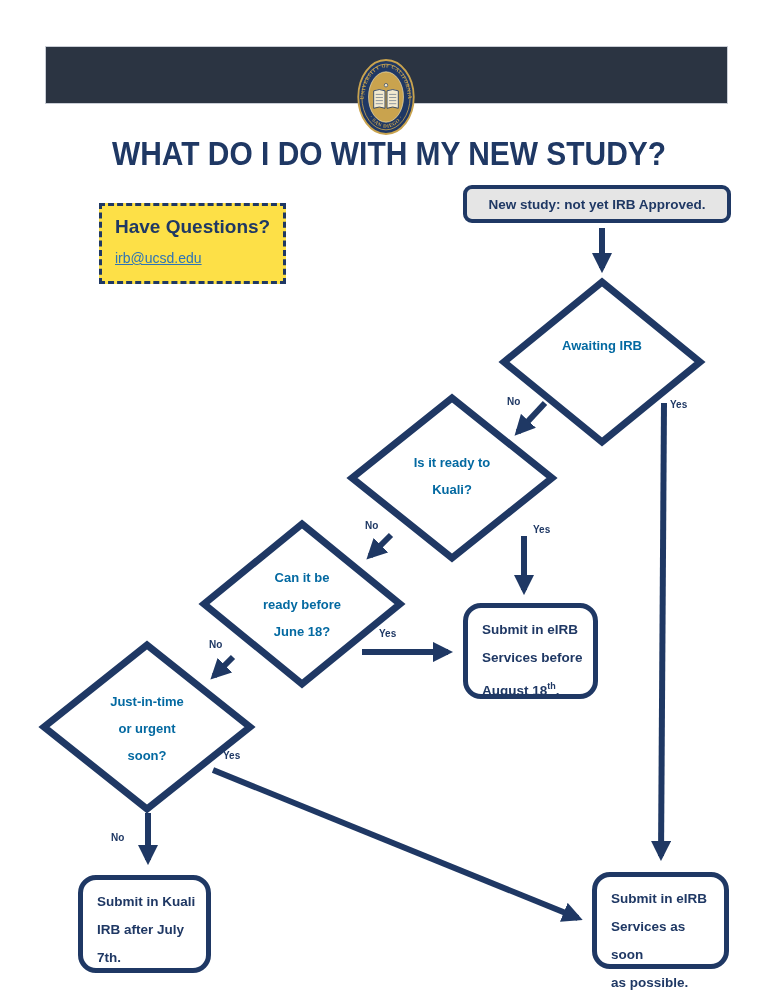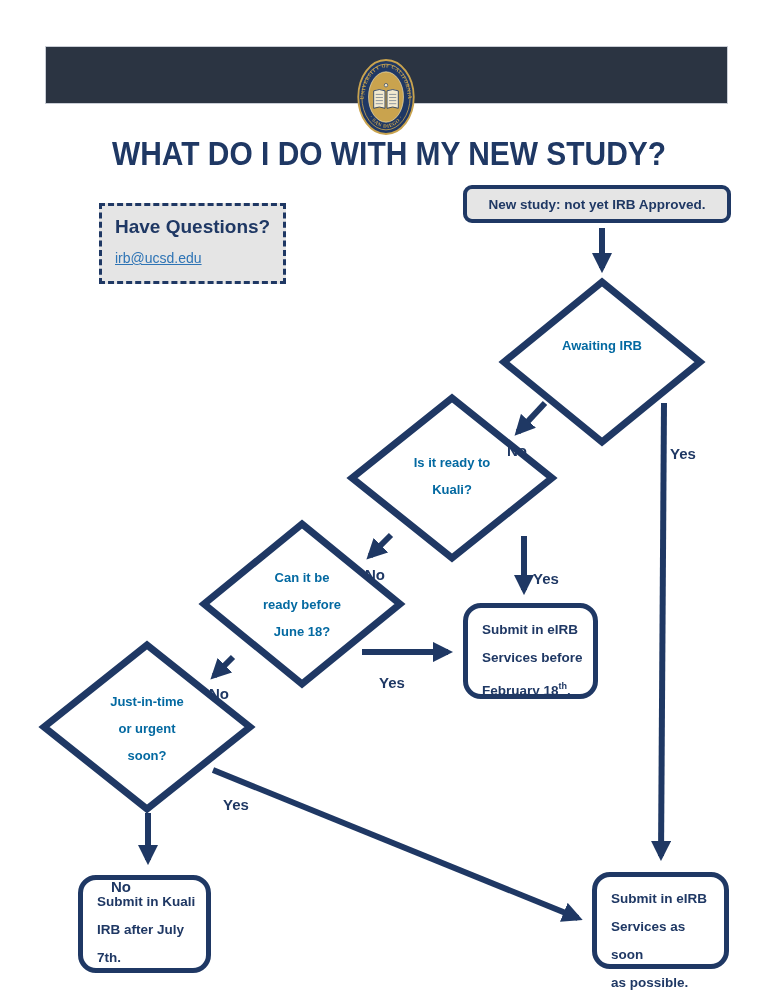--- a/index.html
+++ b/index.html
@@ -10,41 +10,41 @@
   
   .band{position:absolute; left:45px; top:46px; width:681px; height:56px;
         background:#2B3442; border:1px solid #c9cdd5;}
   .seal{position:absolute; left:357px; top:59px; width:58px; height:76px;}
   
   .title{position:absolute; left:112px; top:134px; margin:0; font-size:34px;
          font-weight:bold; letter-spacing:0px; color:#1F3864; white-space:nowrap;
          transform:scaleX(0.88); transform-origin:left top;}
   
   .qbox{position:absolute; left:99px; top:203px; width:187px; height:81px;
-        border:3px dashed #1F3864; box-sizing:border-box; padding:10px 0 0 13px; background:#e5e5e5;}
+        border:3px dashed #1F3864; box-sizing:border-box; padding:10px 0 0 13px; background:#fde047;}
   .qhead{font-size:19px; font-weight:bold; color:#1F3864;}
   .qmail{display:inline-block; margin-top:12px; font-size:14px; color:#2E74B5;
          text-decoration:underline; cursor:pointer;}
   
   .flow{position:absolute; left:0; top:0; width:770px; height:996px;}
   
   .start{position:absolute; left:463px; top:185px; width:268px; height:38px;
          border:4px solid #1F3864; border-radius:9px; box-sizing:border-box; background:#e5e5e5;
          display:flex; align-items:center; justify-content:center;
          font-size:13.5px; font-weight:bold;}
   
   .dtext{position:absolute; width:160px; text-align:center; font-size:13px;
          font-weight:bold; line-height:27px; color:#0369a1;}
   
   .abox{position:absolute; border:5px solid #1F3864; border-radius:18px; background:#fff;
         box-sizing:border-box; padding:8px 4px 12px 14px; font-size:13.5px; font-weight:bold;
         line-height:28px; color:#1F3864;}
   .abox sup{font-size:9px;}
   
-  .lbl{position:absolute; font-size:15px; font-weight:bold; color:#1F3864;margin-top:46px;}
+  .lbl{position:absolute; font-size:10px; font-weight:bold; color:#1F3864;}
 </style>
 </head>
 <body>
 
 <div class="page">
 
   <div class="band"></div>
   <svg class="seal" viewBox="0 0 56 74">
     <defs>
       <path id="arcTop" d="M 8,46 A 21,29 0 1 1 48,46" fill="none"></path>
@@ -126,21 +126,21 @@
   </div>
   <div class="dtext" style="left:67px; top:688px;">
     <div>Just-in-time</div>
     <div>or urgent</div>
     <div>soon?</div>
   </div>
 
   <div class="abox" style="left:463px; top:603px; width:135px; height:96px;">
     <div>Submit in eIRB</div>
     <div>Services before</div>
-    <div><span>February 18</span><sup>th</sup><span>.</span></div>
+    <div><span>August 18</span><sup>th</sup><span>.</span></div>
   </div>
 
   <div class="abox" style="left:78px; top:875px; width:133px; height:98px;">
     <div>Submit in Kuali</div>
     <div>IRB after July</div>
     <div>7th.</div>
   </div>
 
   <div class="abox" style="left:592px; top:872px; width:137px; height:97px;">
     <div>Submit in eIRB</div>

